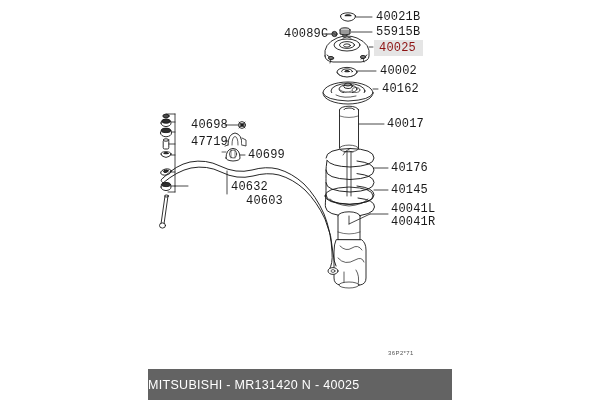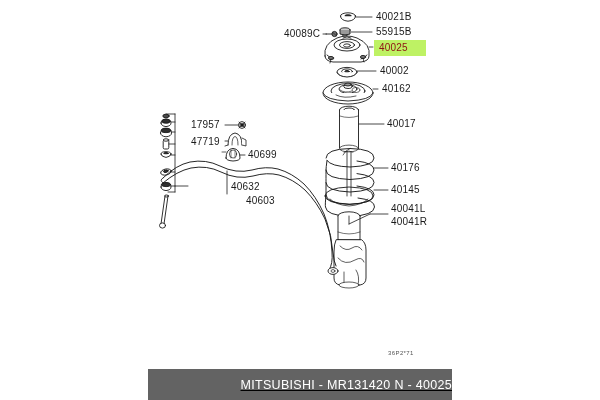--- a/index.html
+++ b/index.html
@@ -22,52 +22,51 @@
   }
   #diagram-svg {
     position: absolute;
     left: 0;
     top: 0;
     width: 600px;
     height: 400px;
   }
   .lbl {
     position: absolute;
-    font-family: Liberation Sans, sans-serif;
-    font-size: 10px;
+    font-family: Liberation Mono, monospace;
+    font-size: 12px;
     color: #1a1a1a;
     letter-spacing: 0.2px;
     white-space: nowrap;
     line-height: 12px;
   }
   .lbl-hl {
-    background: #bef264;
+    background: #e5e5e5;
     color: #8d1212;
-    padding: 2px 18px 2px 5px;
+    padding: 2px 7px 2px 5px;
     font-weight: 400;
   }
   .corner-code {
     position: absolute;
     font-family: "Liberation Sans", sans-serif;
     font-size: 6px;
     color: #555;
     letter-spacing: 0.4px;
     white-space: nowrap;
   }
   #footer-bar {
     position: absolute;
     left: 148px;
     top: 369px;
     width: 304px;
     height: 31px;
     background: #636363;
     display: flex;
     align-items: center;
-    justify-content: flex-end;
-    text-decoration: underline;
+    justify-content: flex-start;
   }
   #footer-text {
     color: #ffffff;
     font-family: "Liberation Sans", sans-serif;
     font-size: 12.5px;
     letter-spacing: 0.3px;
     white-space: nowrap;
   }
 </style>
 </head>
@@ -296,21 +295,21 @@
   <div class="lbl" style="left:391px; top:184px;">
     <span>40145</span>
   </div>
   <div class="lbl" style="left:391px; top:203px;">
     <span>40041L</span>
   </div>
   <div class="lbl" style="left:391px; top:216px;">
     <span>40041R</span>
   </div>
   <div class="lbl" style="left:191px; top:119px;">
-    <span>17957</span>
+    <span>40698</span>
   </div>
   <div class="lbl" style="left:191px; top:136px;">
     <span>47719</span>
   </div>
   <div class="lbl" style="left:248px; top:149px;">
     <span>40699</span>
   </div>
   <div class="lbl" style="left:190px; top:181px;margin-left:41px;">
     <span>40632</span>
   </div>

